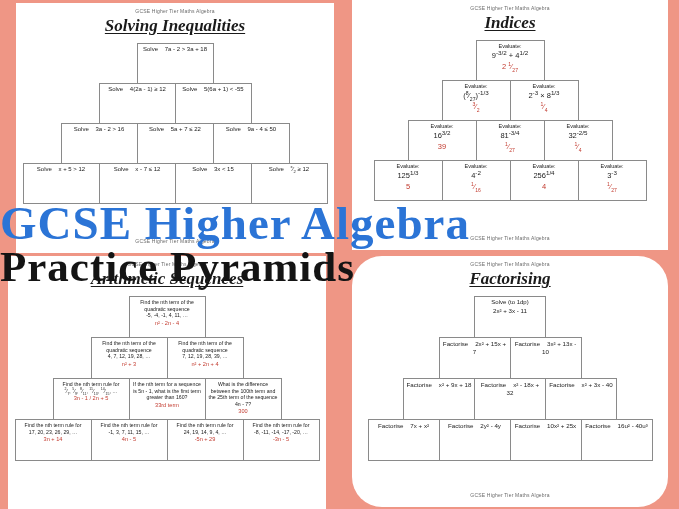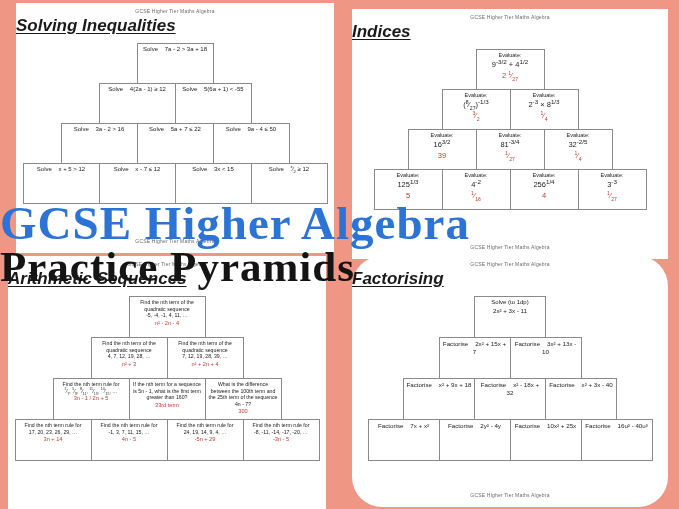--- a/index.html
+++ b/index.html
@@ -18,22 +18,22 @@
   .page-header,.page-footer{
     position:absolute;left:0;right:0;
     text-align:center;
     font-size:5px;letter-spacing:.2px;
     color:var(--muted,#6b6b6b);
   }
   .page-header{top:5px;}
   .page-footer{bottom:9px;}
   .page-title{
     position:absolute;top:13px;left:0;right:0;
-    text-align:left;
-    font-family:Liberation Sans, sans-serif;
+    text-align:center;
+    font-family:Liberation Serif, serif;
     font-style:italic;font-weight:bold;
     font-size:17px;color:#1a1a1a;
     text-decoration:underline;
     text-underline-offset:2px;
   }
   .pyramid{position:absolute;top:40px;left:0;right:0;}
   .row{display:flex;justify-content:center;}
   .row + .row{margin-top:-1px;}
   .box{
     box-sizing:border-box;
@@ -116,21 +116,21 @@
             <div class="box" style="width: 77px; height: 41px;">
               <div class="q">Solve    3x &lt; 15</div>
             </div>
             <div class="box" style="width: 77px; height: 41px;">
               <div class="q">Solve    <span class="fr"><sup>x</sup>⁄<sub>2</sub></span> ≥ 12</div>
             </div>
           </div>
         </div>
         <div class="page-footer">GCSE Higher Tier Maths Algebra</div>
       </div>
-      <div class="page page-indices" style="left: 352px; top: 9px; width: 316px; height: 250px;">
+      <div class="page page-indices" style="left: 352px; top: 0; width: 316px; height: 250px;">
         <div class="page-header">GCSE Higher Tier Maths Algebra</div>
         <div class="page-title">Indices</div>
         <div class="pyramid">
           <div class="row">
             <div class="box" style="width: 69px; height: 41px;">
               <div class="lbl">Evaluate:</div>
               <div class="q">9<sup>-3/2</sup> + 4<sup>1/2</sup></div>
               <div class="ans">2 <span class="fr"><sup>1</sup>⁄<sub>27</sub></span></div>
             </div>
           </div>

